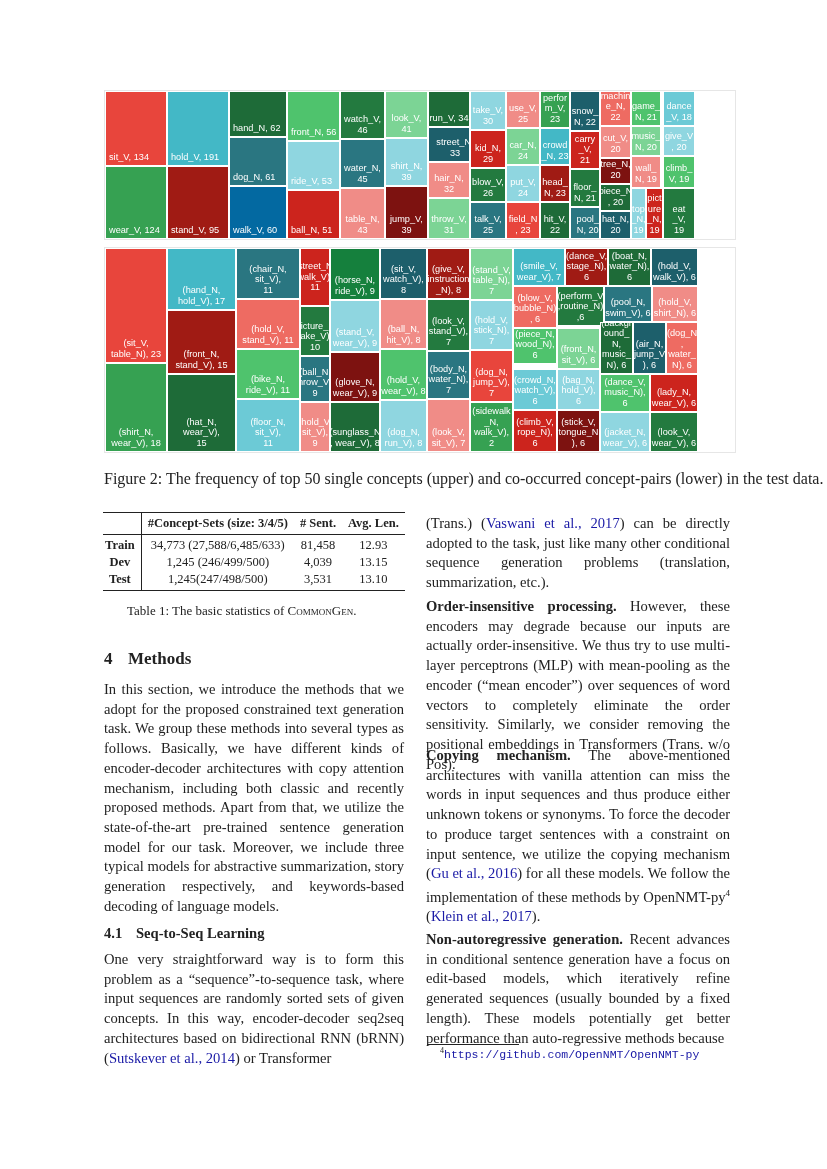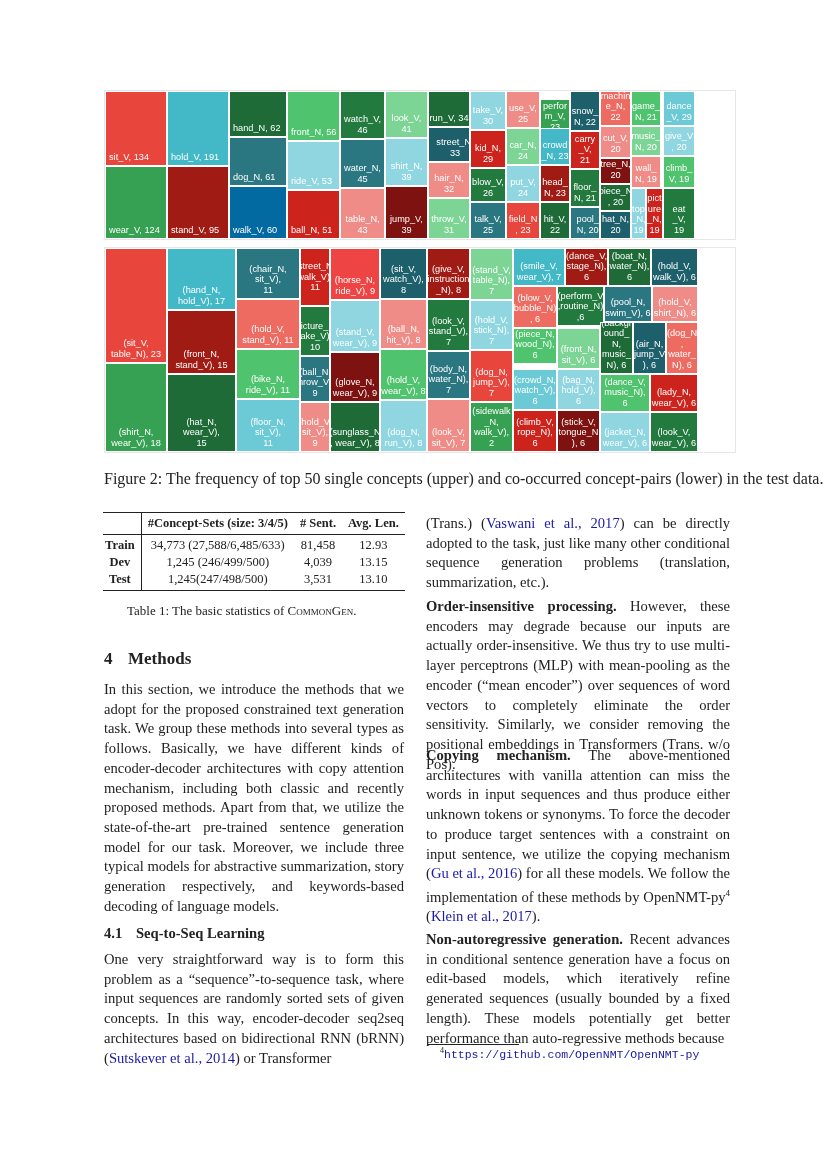--- a/index.html
+++ b/index.html
@@ -129,21 +129,21 @@
 24</span>
     </div>
     <div class="tile" style="left: 401px; top: 74px; width: 34px; height: 37px; background: rgb(143, 214, 224);">
       <span>put_V,
 24</span>
     </div>
     <div class="tile" style="left: 401px; top: 111px; width: 34px; height: 37px; background: rgb(232, 69, 60);">
       <span>field_N
 , 23</span>
     </div>
-    <div class="tile" style="left: 435px; top: 8px; width: 30px; height: 37px; background: rgb(54, 161, 82);">
+    <div class="tile" style="left: 435px; top: 0px; width: 30px; height: 37px; background: rgb(54, 161, 82);">
       <span>perfor
 m_V,
 23</span>
     </div>
     <div class="tile" style="left: 435px; top: 37px; width: 30px; height: 37px; background: rgb(67, 184, 198);">
       <span>crowd
 _N, 23</span>
     </div>
     <div class="tile" style="left: 435px; top: 74px; width: 30px; height: 37px; background: rgb(160, 27, 20);">
       <span>head_
@@ -209,21 +209,21 @@
 19</span>
     </div>
     <div class="tile" style="left: 541px; top: 97px; width: 17px; height: 51px; background: rgb(204, 36, 29);">
       <span>pict
 ure
 _N,
 19</span>
     </div>
     <div class="tile" style="left: 558px; top: 0px; width: 32px; height: 35px; background: rgb(108, 202, 214);">
       <span>dance
-_V, 29</span>
+_V, 18</span>
     </div>
     <div class="tile" style="left: 558px; top: 35px; width: 32px; height: 30px; background: rgb(143, 214, 224);">
       <span>give_V
 , 20</span>
     </div>
     <div class="tile" style="left: 558px; top: 65px; width: 32px; height: 32px; background: rgb(79, 195, 109);">
       <span>climb_
 V, 19</span>
     </div>
     <div class="tile" style="left: 558px; top: 97px; width: 32px; height: 51px; background: rgb(35, 122, 63);">
@@ -279,21 +279,21 @@
 take_V), 10</span>
     </div>
     <div class="tile" style="left: 195px; top: 108px; width: 30px; height: 46px; background: rgb(42, 118, 129);">
       <span>(ball_N,
 throw_V), 9</span>
     </div>
     <div class="tile" style="left: 195px; top: 154px; width: 30px; height: 50px; background: rgb(240, 140, 135);">
       <span>(hold_V,
 sit_V), 9</span>
     </div>
-    <div class="tile" style="left: 225px; top: 0px; width: 50px; height: 52px; background: #ef4444; text-align: right;">
+    <div class="tile" style="left: 225px; top: 0px; width: 50px; height: 52px; background: #15803d;">
       <span>(horse_N,
 ride_V), 9</span>
     </div>
     <div class="tile" style="left: 225px; top: 52px; width: 50px; height: 52px; background: rgb(143, 214, 224);">
       <span>(stand_V,
 wear_V), 9</span>
     </div>
     <div class="tile" style="left: 225px; top: 104px; width: 50px; height: 50px; background: rgb(125, 18, 16);">
       <span>(glove_N,
 wear_V), 9</span>

